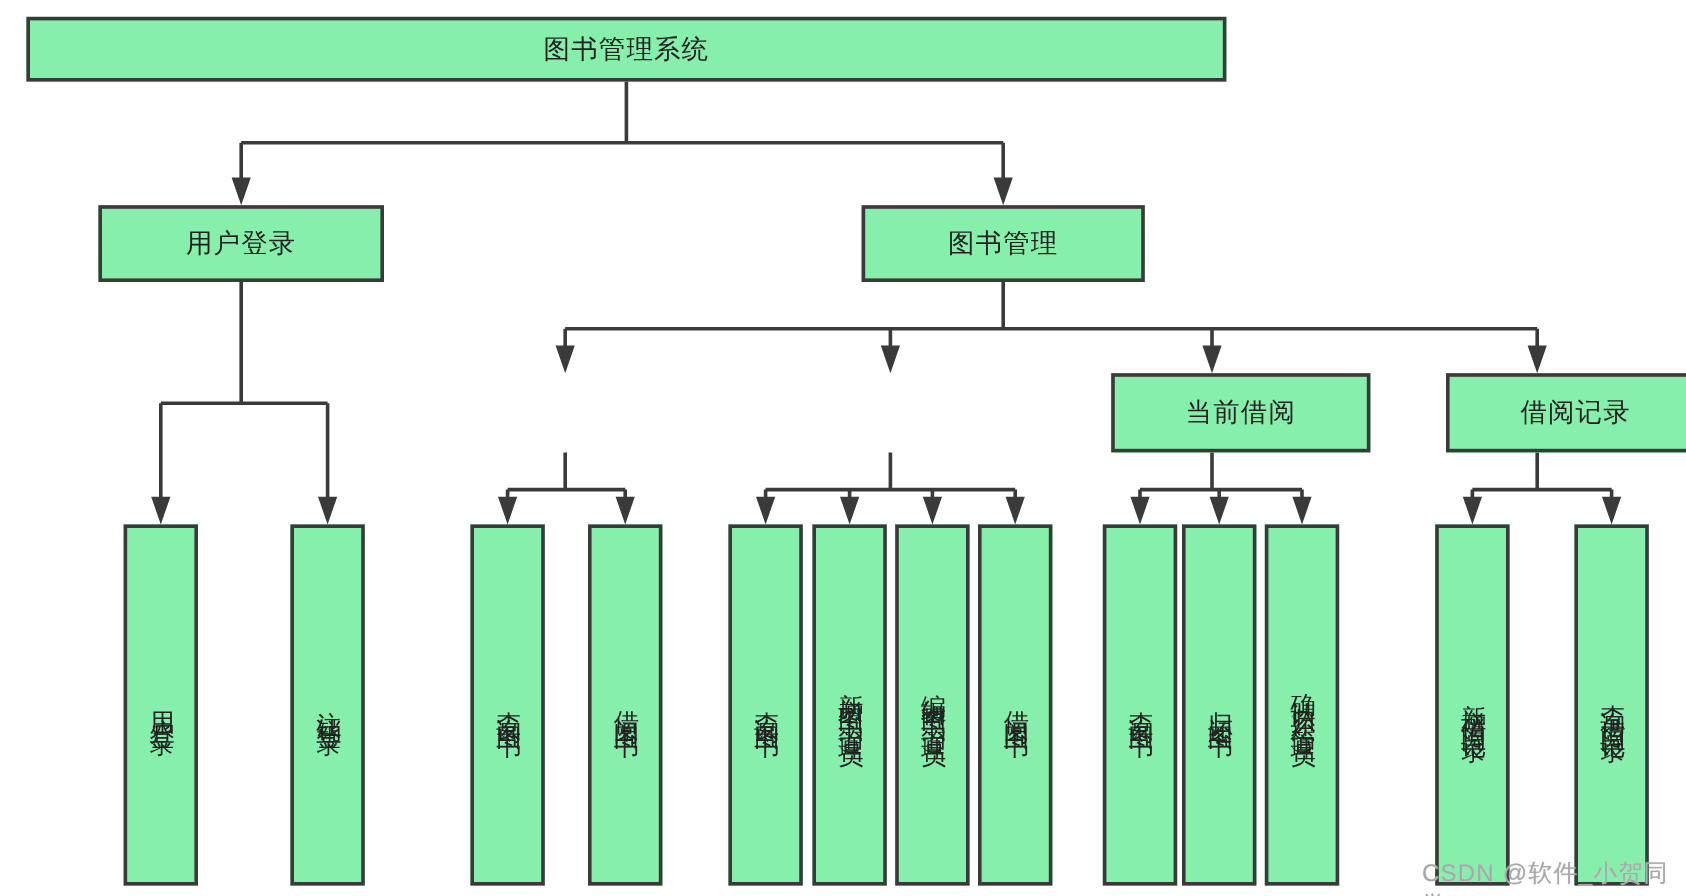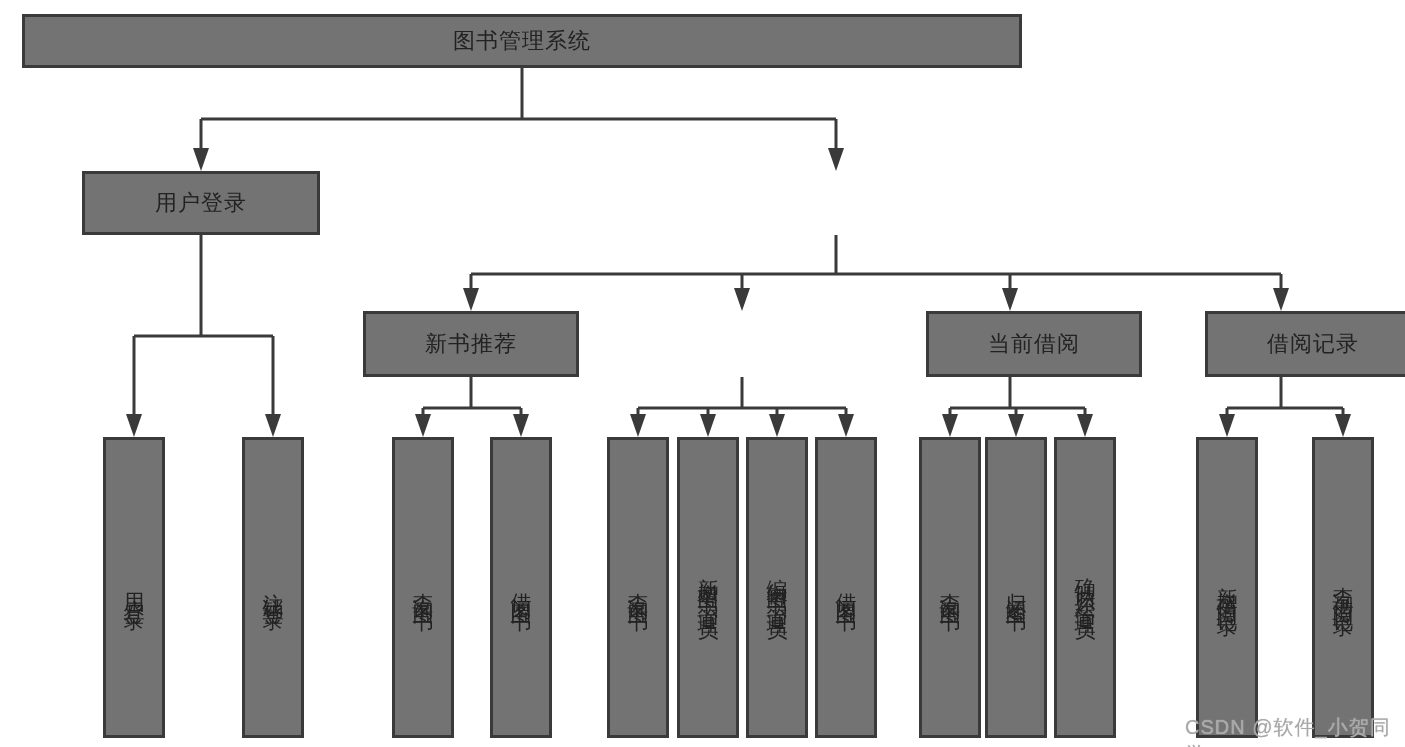--- a/index.html
+++ b/index.html
@@ -16,21 +16,21 @@
     font-family: "Liberation Sans", sans-serif;
   }
   .connectors {
     position: absolute;
     left: 0;
     top: 0;
   }
   .node {
     position: absolute;
     box-sizing: border-box;
-    background: #737373;
+    background: #86efac;
     border: 3px solid #3a3a3a;
     display: flex;
     align-items: center;
     justify-content: center;
     color: #222222;
     font-size: 22px;
     letter-spacing: 1px;
     white-space: nowrap;
   }
   .leaf {
@@ -94,22 +94,22 @@
       <polygon points="1008,414 1024,414 1016,437"></polygon>
       <polygon points="1077,414 1093,414 1085,437"></polygon>
       <polygon points="1219,414 1235,414 1227,437"></polygon>
       <polygon points="1335,414 1351,414 1343,437"></polygon>
     </g>
   </svg>
 
   <div class="node" style="left:22px; top:14px; width:1000px; height:54px;">图书管理系统</div>
 
   <div class="node" style="left:82px; top:171px; width:238px; height:64px;">用户登录</div>
+  <div class="node" style="left:718px; top:171px; width:236px; height:64px;">图书管理</div>
 
-  <div class="node" style="left:363px; top:311px; width:216px; height:66px;">新书推荐</div>
   <div class="node" style="left:902px; top:311px; width:216px; height:66px;margin-left:24px;">当前借阅</div>
   <div class="node" style="left:1173px; top:311px; width:216px; height:66px;margin-left:32px;">借阅记录</div>
 
   <div class="node leaf" style="left:103px; top:437px; width:62px; height:301px;">
     <span class="vtext">用户登录</span>
   </div>
   <div class="node leaf" style="left:242px; top:437px; width:62px; height:301px;">
     <span class="vtext">注销登录</span>
   </div>
 

